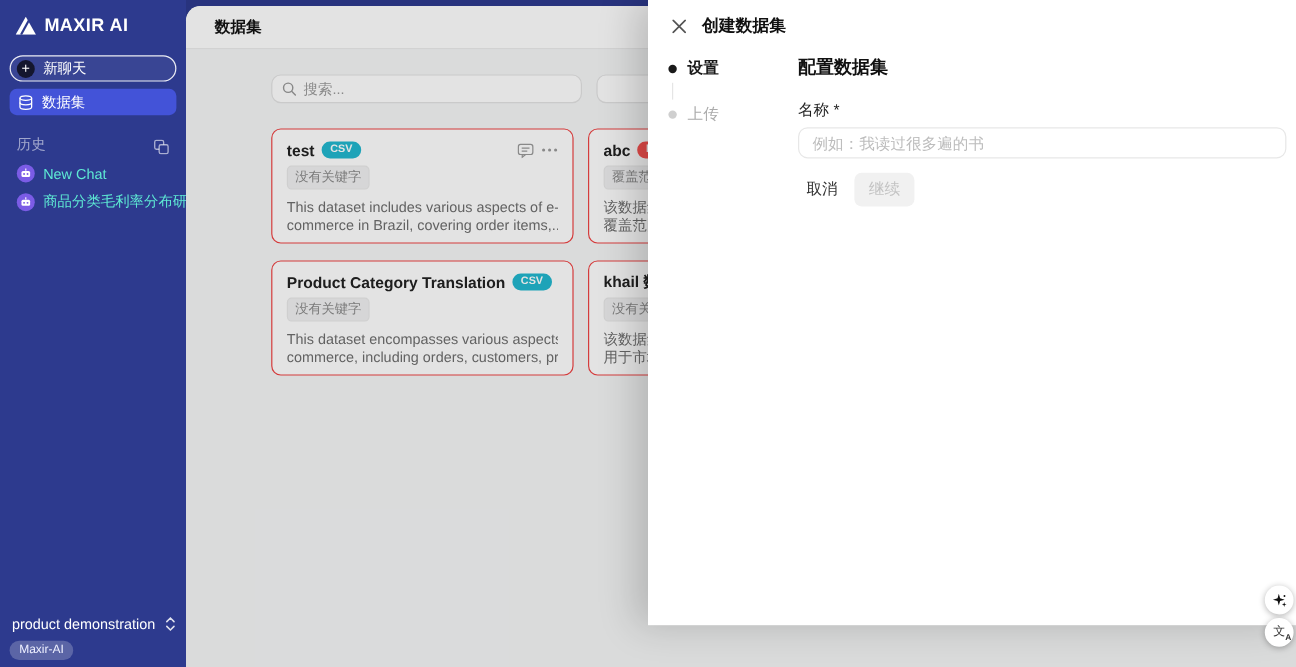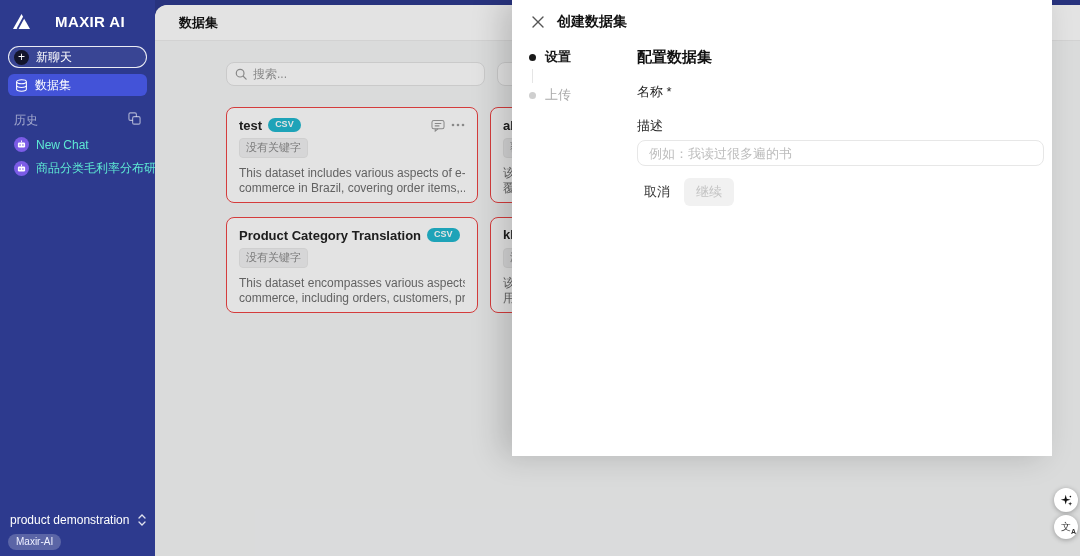--- a/index.html
+++ b/index.html
@@ -2,25 +2,25 @@
 <html><head>
 <meta charset="utf-8">
 <style>
   * { margin:0; padding:0; box-sizing:border-box; }
   html,body { width:1080px; height:556px; overflow:hidden; }
   body { font-family:"Liberation Sans", sans-serif; }
   .app { position:relative; width:1080px; height:556px; background:#2d3a8e; overflow:hidden; }
 
   
   .sidebar { position:absolute; left:0; top:0; width:155px; height:556px; color:#fff; z-index:1; }
-  .brand { display:flex; align-items:center; gap:25px; padding:13px 0 6px 13px; font-size:15px; font-weight:bold; letter-spacing:.4px; }
+  .brand { display:flex; align-items:center; gap:7px; padding:13px 0 6px 13px; font-size:15px; font-weight:bold; letter-spacing:.4px; }
   .btn-newchat { margin:10px 8px 0; height:22px; border:1px solid rgba(255,255,255,.9); border-radius:12px; background:rgba(255,255,255,.06); display:flex; align-items:center; gap:7px; padding:0 5px; font-size:12px; cursor:pointer; }
   .plus-circle { width:15px; height:15px; border-radius:50%; background:#14162d; color:#fff; display:flex; align-items:center; justify-content:center; font-size:12px; line-height:1; }
   .nav-item { margin:6px 8px 0; height:22px; border-radius:6px; background:#4353d8; display:flex; align-items:center; gap:7px; padding:0 7px; font-size:12px; cursor:pointer; }
-  .history-head { display:flex; align-items:flex-start; justify-content:space-between; margin:16px 14px 4px; color:rgba(255,255,255,.55); font-size:12px; }
+  .history-head { display:flex; align-items:flex-end; justify-content:space-between; margin:16px 14px 4px; color:rgba(255,255,255,.55); font-size:12px; }
   .history-item { display:flex; align-items:center; gap:7px; padding:4px 14px; font-size:12px; color:#5eead4; cursor:pointer; white-space:nowrap; overflow:hidden; }
   .bot-icon { flex:0 0 15px; width:15px; height:15px; border-radius:50%; background:#7b5ce6; display:flex; align-items:center; justify-content:center; }
   .sidebar-footer { position:absolute; left:8px; right:6px; bottom:6px; }
   .workspace-row { display:flex; align-items:flex-start; justify-content:space-between; font-size:12px; color:#fff; padding:2px 2px; cursor:pointer; }
   .ws-badge { display:inline-block; margin-top:5px; background:rgba(255,255,255,.22); color:#eef0ff; font-size:10px; padding:2px 8px 3px; border-radius:9px; }
 
   
   .main { position:absolute; left:155px; top:5px; width:925px; height:551px; background:#f5f6f7; border-top-left-radius:12px; overflow:hidden; z-index:2; }
   .main-header { height:36px; background:#fff; border-bottom:1px solid #ececec; border-top-left-radius:12px; display:flex; align-items:center; padding-left:24px; }
   .main-title { font-size:13px; font-weight:bold; color:#141414; }
@@ -35,21 +35,21 @@
   .card-title { font-size:13px; font-weight:bold; color:#222; white-space:nowrap; }
   .badge { font-size:9px; font-weight:bold; color:#fff; padding:2px 7px 3px; border-radius:9px; line-height:1; white-space:nowrap; }
   .head-spacer { flex:1; }
   .card-icon { color:#9a9a9a; display:flex; align-items:center; cursor:pointer; }
   .tag { display:inline-block; margin-top:5px; font-size:11px; color:#8a8a8a; background:#f1f1f2; border:1px solid #e9e9e9; border-radius:4px; padding:1px 6px 2px; white-space:nowrap; }
   .desc { margin-top:8px; font-size:12px; color:#6f6f6f; line-height:15px; }
   .desc div { white-space:nowrap; overflow:hidden; }
   .dim { position:absolute; left:155px; top:0; width:925px; height:556px; background:rgba(0,0,0,.11); z-index:3; }
 
   
-  .drawer { position:absolute; left:512px; top:0; width:540px; height:456px; background:#fff; box-shadow:-10px 0 30px rgba(0,0,0,.18); z-index:4; }
+  .drawer { position:absolute; left:540px; top:0; width:540px; height:521px; background:#fff; box-shadow:-10px 0 30px rgba(0,0,0,.18); z-index:4; }
   .drawer-header { display:flex; align-items:center; gap:13px; padding:10px 0 0 20px; height:34px; }
   .close-btn { display:flex; align-items:center; cursor:pointer; }
   .drawer-title { font-size:14px; font-weight:bold; color:#111; }
   .stepper { position:absolute; left:17px; top:48px; }
   .step { display:flex; align-items:center; gap:9px; font-size:13px; }
   .step-dot { width:7px; height:7px; border-radius:50%; }
   .step.active .step-dot { background:#1a1a1a; }
   .step.active .step-label { color:#1a1a1a; font-weight:bold; }
   .step.inactive .step-dot { background:#cfcfcf; }
   .step.inactive .step-label { color:#ababab; }
@@ -259,21 +259,20 @@
       <div class="step-line"></div>
       <div class="step inactive">
         <span class="step-dot"></span>
         <span class="step-label">上传</span>
       </div>
     </div>
 
     <div class="form">
       <div class="form-heading">配置数据集</div>
       <div class="form-label">名称 *</div>
-      <div class="form-label">描述</div>
       <input class="form-input" type="text" placeholder="例如：我读过很多遍的书" style="">
       <div class="form-footer">
         <button class="cancel-btn">取消</button>
         <button class="continue-btn" disabled="">继续</button>
       </div>
     </div>
   </div>
 
   <div class="fab fab-sparkle">
     <span style="display:flex;">

